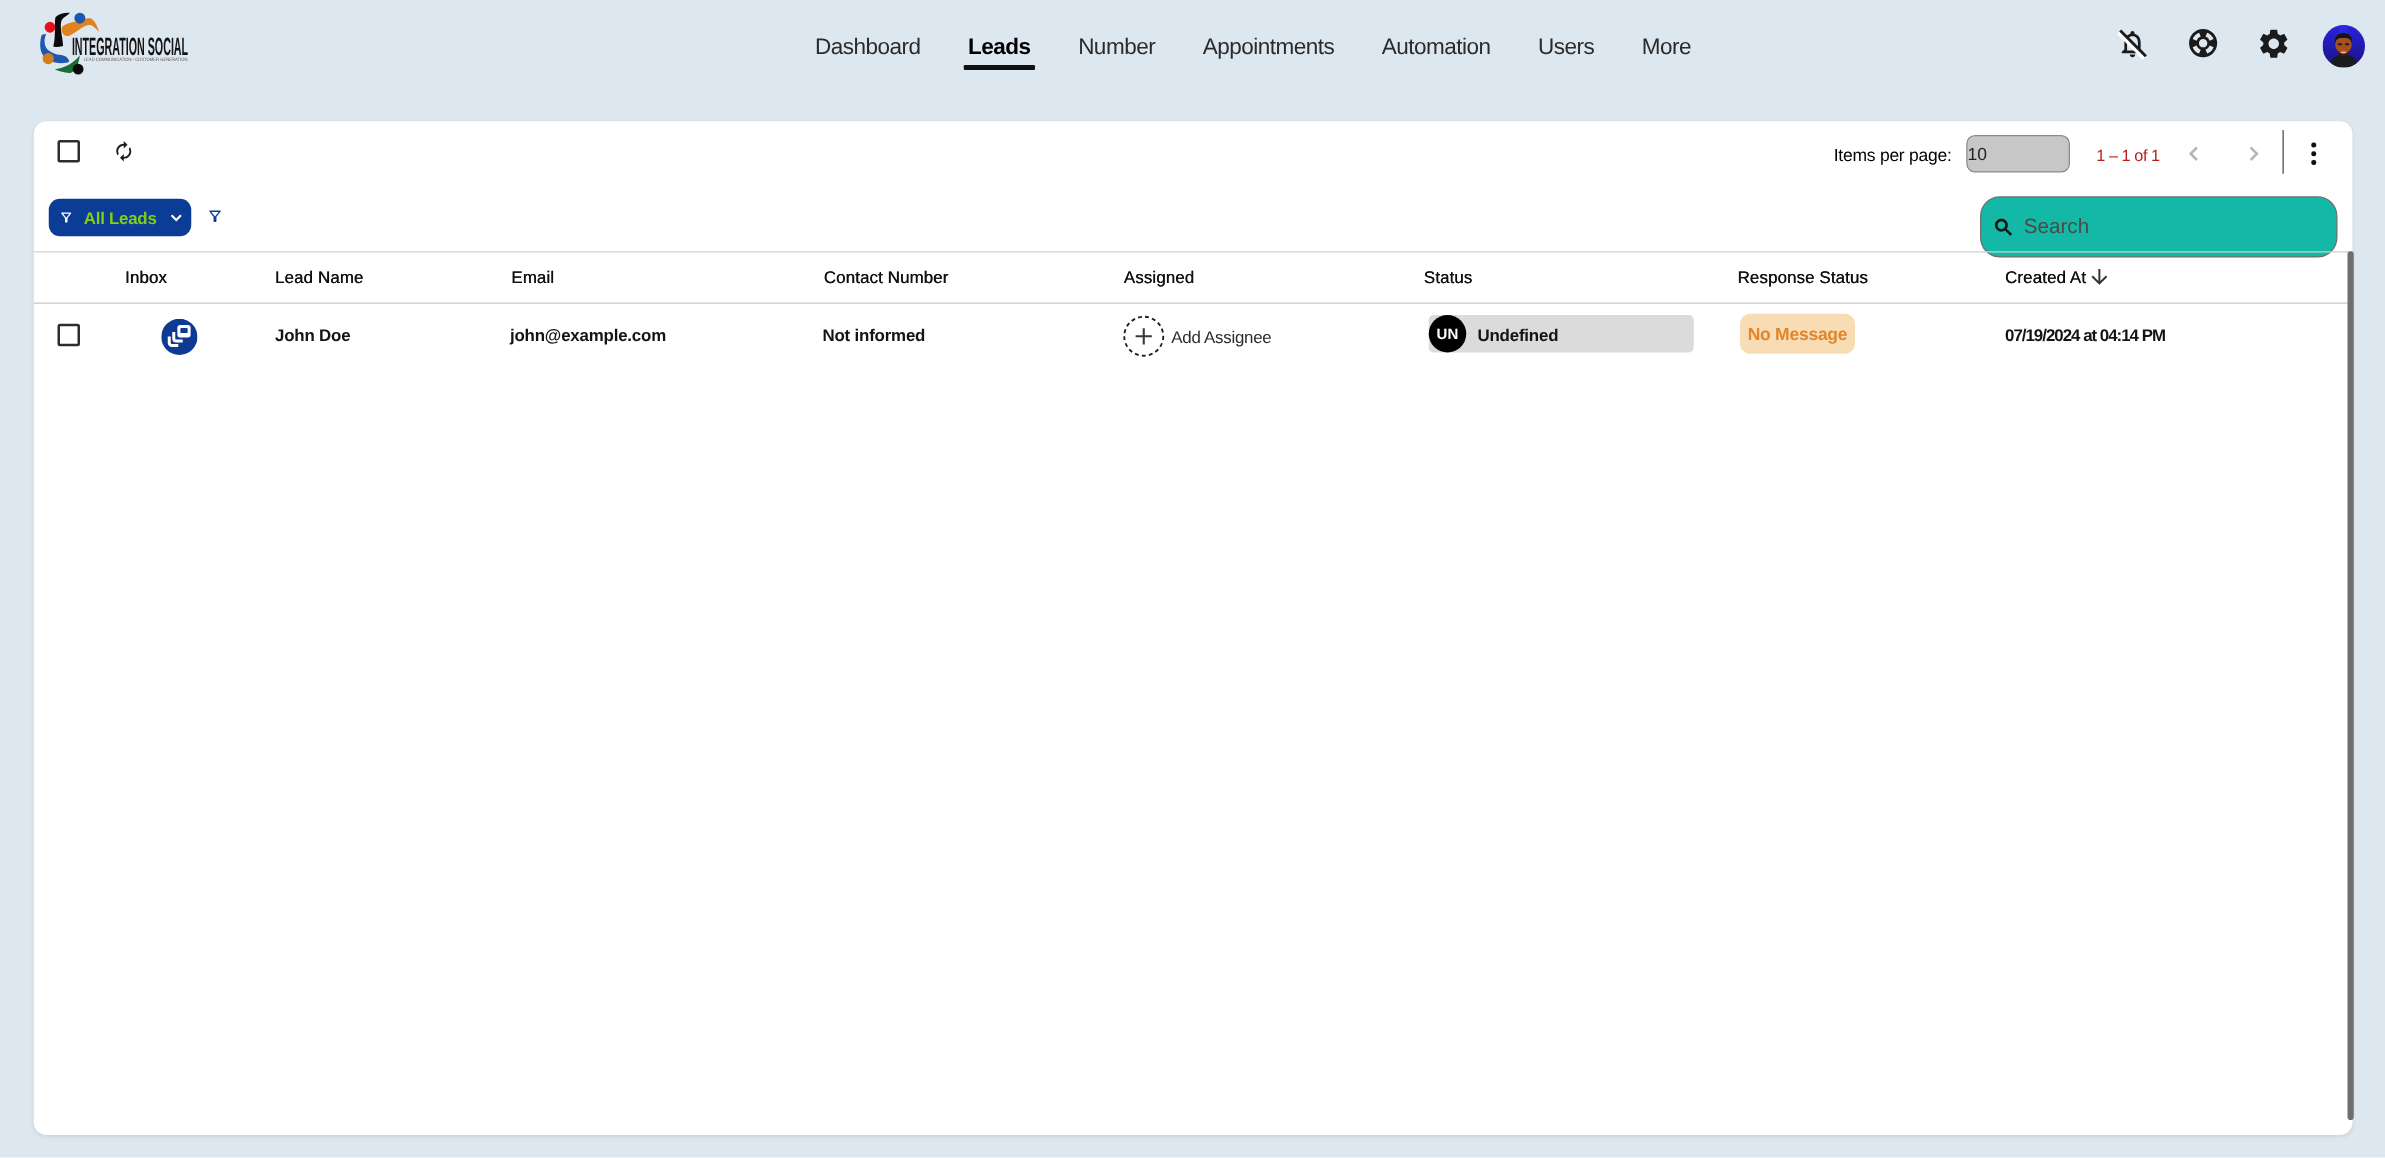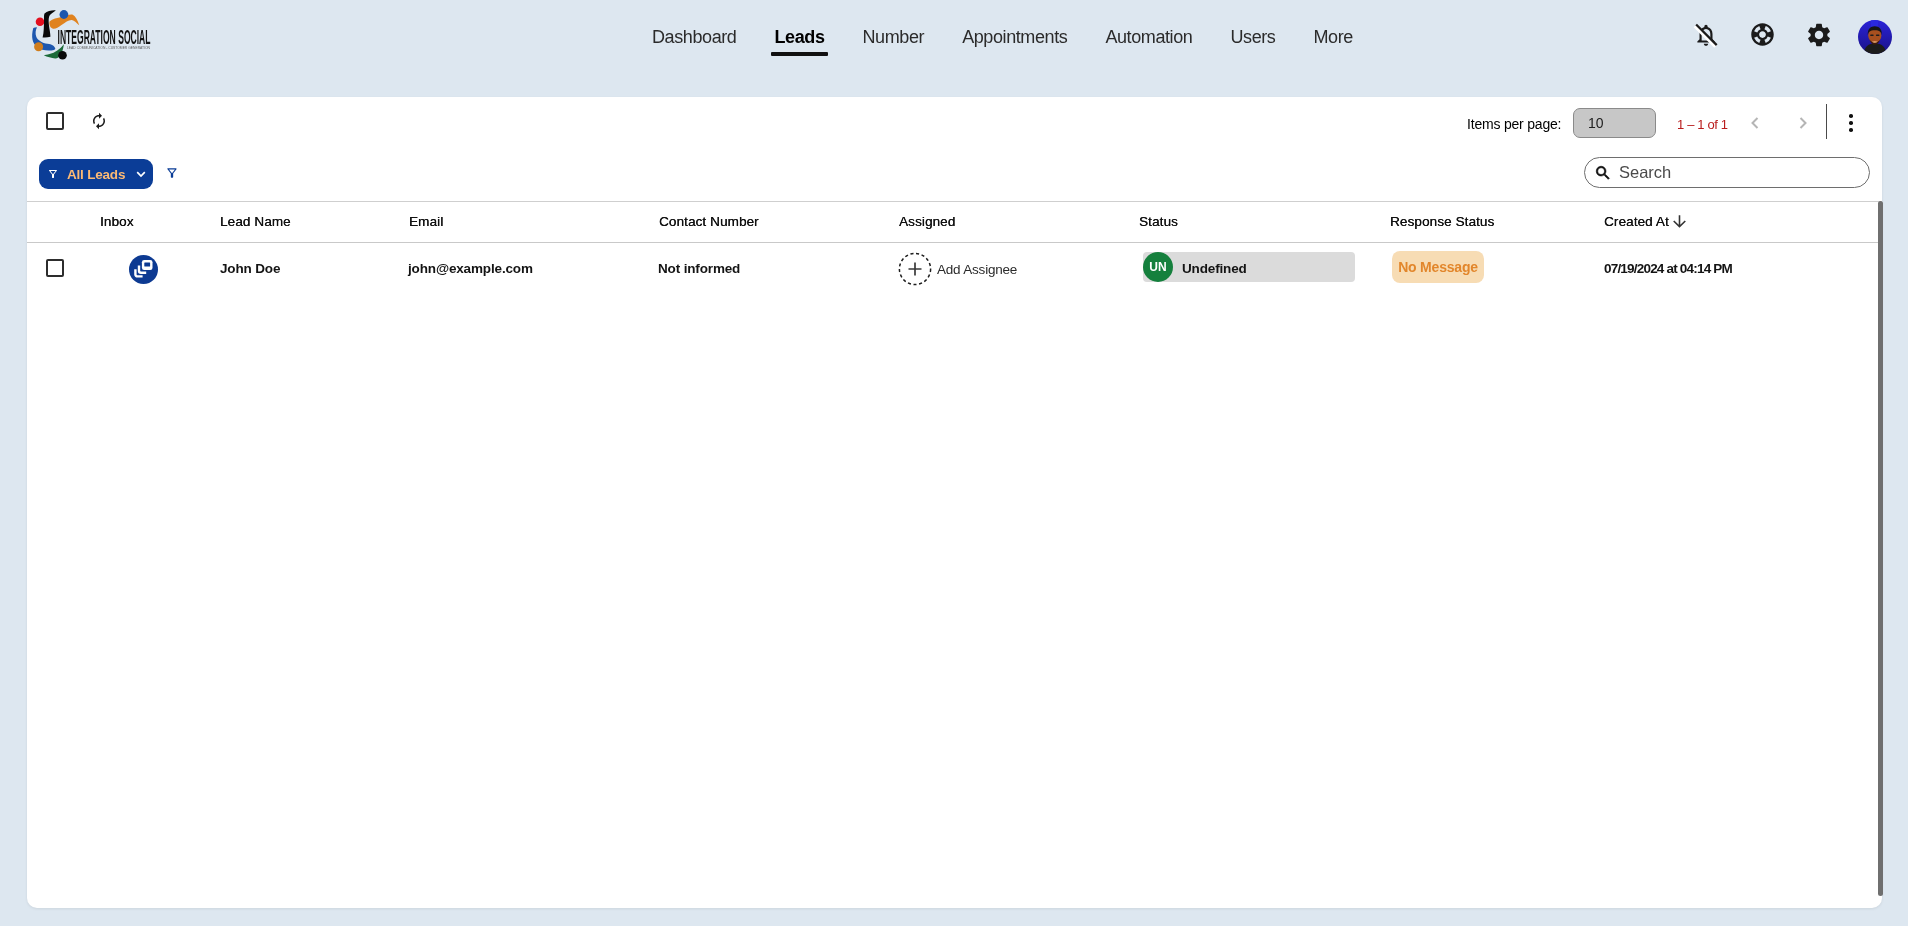--- a/index.html
+++ b/index.html
@@ -7,26 +7,26 @@
   .abs{position:absolute;}
   .nav{position:absolute;top:27px;left:627px;display:flex;gap:38px;font-size:18px;color:#2b2b2b;letter-spacing:-0.4px;margin-left:25px;}
   .nav .item{position:relative;}
   .nav .active{font-weight:bold;color:#000;}
   .nav .active::after{content:"";position:absolute;left:-3px;right:-3px;bottom:-8px;height:4px;background:#111;border-radius:1px;}
   .card{position:absolute;left:27px;top:97px;width:1855px;height:811px;background:#fff;border-radius:10px;box-shadow:0 1px 3px rgba(0,0,0,0.08);}
   .cb{position:absolute;width:14px;height:14px;border:2.4px solid #2d2d2d;border-radius:2px;background:#fff;}
   .hline{position:absolute;background:#cfcfcf;height:1px;}
   .hdr{position:absolute;top:214px;font-size:13.5px;font-weight:500;color:#111;letter-spacing:0.1px;text-shadow:0.25px 0 0 #111;}
   .cell{position:absolute;top:261px;font-size:13.5px;font-weight:bold;color:#141414;letter-spacing:-0.15px;}
-  .btn-allleads{position:absolute;left:39px;top:159px;width:114px;height:30px;background:#0b3d97;border-radius:9px;display:flex;align-items:center;color:#fdba74;white-space:nowrap;}
+  .btn-allleads{position:absolute;left:39px;top:159px;width:114px;height:30px;background:#0b3d97;border-radius:9px;display:flex;align-items:center;color:#84cc16;white-space:nowrap;}
   .pill-undef{position:absolute;left:1143px;top:252px;width:212px;height:30px;background:#dbdbdb;border-radius:4px;}
   .pill-nomsg{position:absolute;left:1392px;top:251px;width:92px;height:32px;background:#f7dcb4;border-radius:8px;display:flex;align-items:center;justify-content:center;font-size:14px;font-weight:bold;color:#e2862b;letter-spacing:-0.2px;}
-  .uncircle{position:absolute;left:1143px;top:252px;width:30px;height:30px;border-radius:50%;background:#15803d;color:#fff;font-size:12px;font-weight:bold;display:flex;align-items:center;justify-content:center;letter-spacing:0.2px;}
-  .srch{position:absolute;left:1584px;top:157px;width:286px;height:31px;background:#ffffff;border:1px solid #6e6e6e;border-radius:16px;box-sizing:border-box;display:flex;align-items:center;}
-  .ipp-input{position:absolute;left:1573px;top:108px;width:83px;height:30px;background:#c7c7c7;border:1px solid #8a8a8a;border-radius:7px;box-sizing:border-box;font-size:14px;color:#222;display:flex;align-items:center;padding-left:14px;}
+  .uncircle{position:absolute;left:1143px;top:252px;width:30px;height:30px;border-radius:50%;background:#000000;color:#fff;font-size:12px;font-weight:bold;display:flex;align-items:center;justify-content:center;letter-spacing:0.2px;}
+  .srch{position:absolute;left:1584px;top:157px;width:286px;height:49px;background:#14b8a6;border:1px solid #6e6e6e;border-radius:16px;box-sizing:border-box;display:flex;align-items:center;}
+  .ipp-input{position:absolute;left:1573px;top:108px;width:83px;height:30px;background:#c7c7c7;border:1px solid #8a8a8a;border-radius:7px;box-sizing:border-box;font-size:14px;color:#222;display:flex;align-items:center;}
   .scrollbar{position:absolute;left:1878px;top:201px;width:5px;height:695px;background:#6f6f6f;border-radius:3px;}
   .txt{position:absolute;}
 </style>
 </head>
 <body>
 
 <svg class="abs" style="left:28px;top:4px;" width="130" height="62" viewBox="0 0 130 62">
   <g id="emblem">
     <circle cx="12" cy="17.8" r="4.3" fill="#e3101f"></circle>
     <path d="M27.9,6.3 C24,6 19.5,6.8 16.5,9.5 C15.7,11.5 16.1,13.5 16,17 C15.8,22 16.1,28 14.6,33.4 C17.5,33.7 20.2,33.4 22.4,32.7 C22.4,31 22.2,29 21.5,25 C20.8,20 20,14.8 21.6,11.6 C22.7,9.8 25.5,8.5 27.9,6.3 Z" fill="#0a0a0a"></path>

